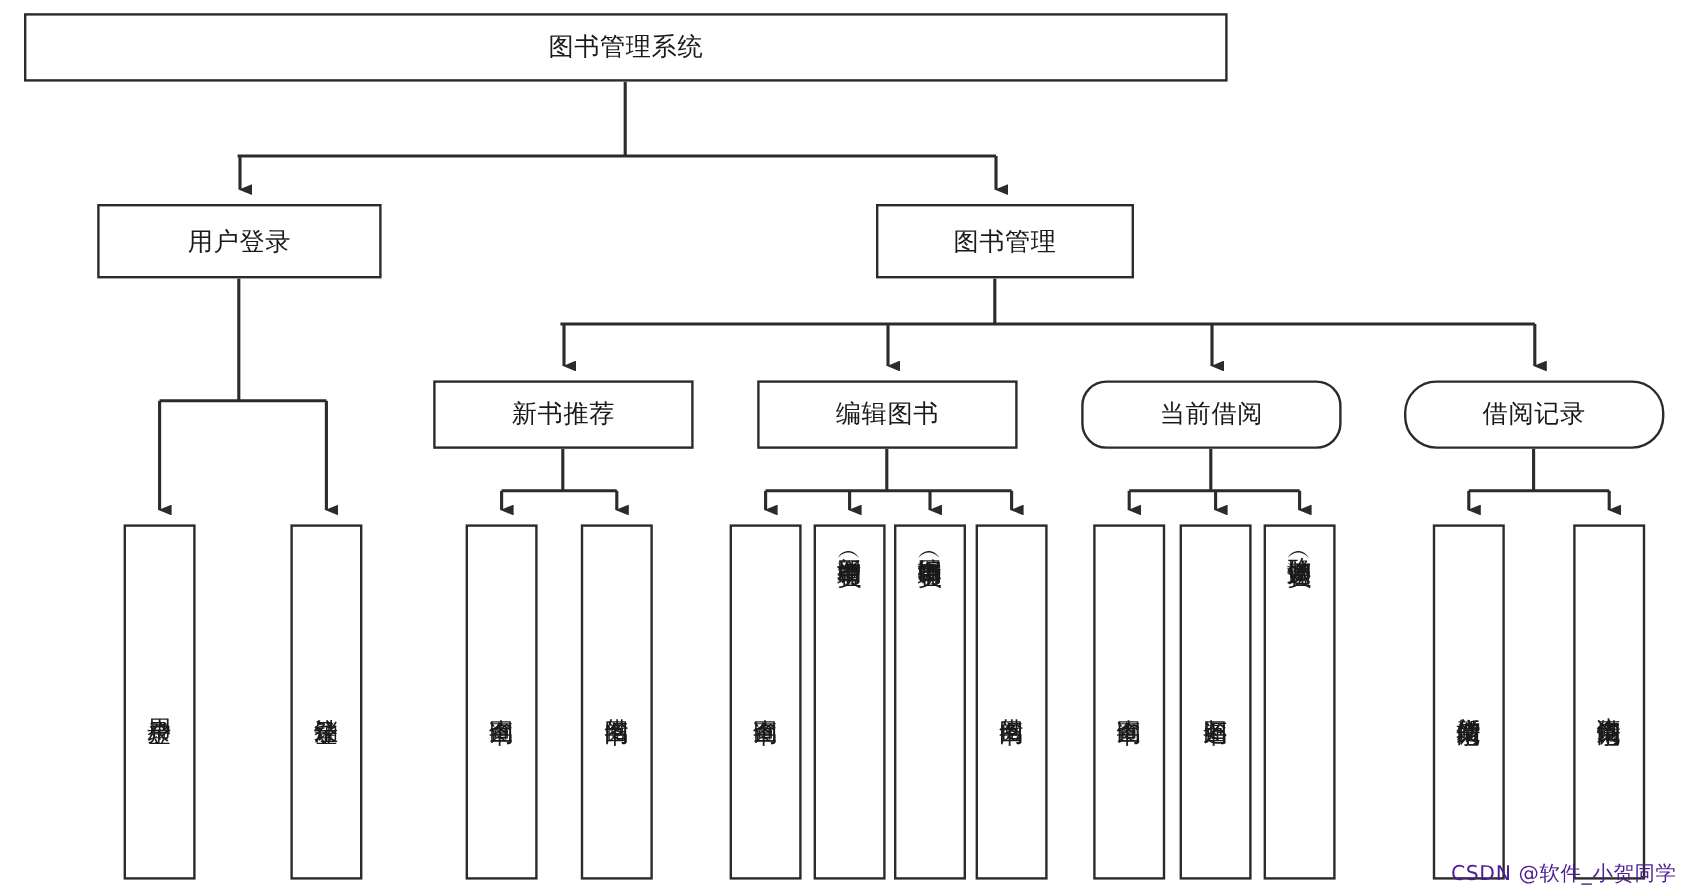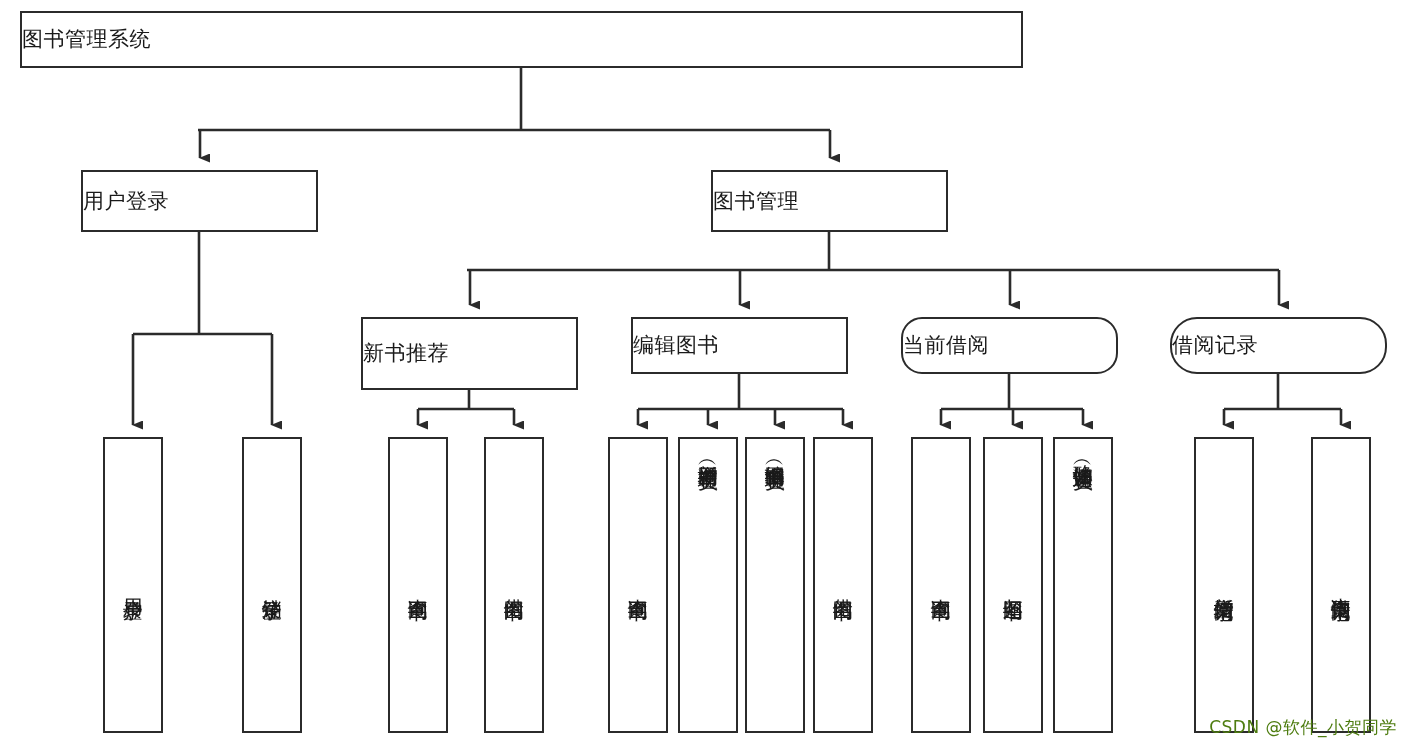--- a/index.html
+++ b/index.html
@@ -25,21 +25,21 @@
     height: 747px;
     pointer-events: none;
   }
   .node {
     position: absolute;
     box-sizing: border-box;
     border: 2px solid #2b2b2b;
     background: #ffffff;
     display: flex;
     align-items: center;
-    justify-content: flex-start;
+    justify-content: center;
     color: #1a1a1a;
   }
   .node-label {
     font-size: 21px;
     line-height: 1.15;
     letter-spacing: 0.5px;
     white-space: nowrap;
     color: #1a1a1a;
   }
   .node.vertical {
@@ -58,21 +58,21 @@
   }
   .node.vertical.centered {
     align-items: center;
     padding-top: 0;
   }
   #watermark {
     position: absolute;
     right: 8px;
     bottom: 8px;
     font-size: 17px;
-    color: #4d7c0f;
+    color: #4c1d95;
     white-space: nowrap;
     letter-spacing: 0.5px;
   }
 </style>
 </head>
 <body>
 
 <div id="diagram-root">
 
   <svg id="edge-layer" viewBox="0 0 1405 747" width="1405" height="747" xmlns="http://www.w3.org/2000/svg">
@@ -118,24 +118,24 @@
       </g>
   </svg>
 
   <div id="nodes-layer">
       <div class="node" style="left: 20px; top: 11px; width: 1003px; height: 57px;">
         <span class="node-label">图书管理系统</span>
       </div>
       <div class="node" style="left: 81px; top: 170px; width: 237px; height: 62px;">
         <span class="node-label">用户登录</span>
       </div>
-      <div class="node" style="left: 711px; top: 170px; width: 237px; height: 62px;">
+      <div class="node" style="left: 730px; top: 170px; width: 215px; height: 62px;">
         <span class="node-label">图书管理</span>
       </div>
-      <div class="node" style="left: 361px; top: 317px; width: 217px; height: 73px; font-family: Liberation Serif, serif;">
+      <div class="node" style="left: 361px; top: 317px; width: 217px; height: 57px; font-family: Liberation Serif, serif;">
         <span class="node-label">新书推荐</span>
       </div>
       <div class="node" style="left: 631px; top: 317px; width: 217px; height: 57px;">
         <span class="node-label">编辑图书</span>
       </div>
       <div class="node" style="left: 901px; top: 317px; width: 217px; height: 57px; border-radius: 21px;">
         <span class="node-label">当前借阅</span>
       </div>
       <div class="node" style="left: 1170px; top: 317px; width: 217px; height: 57px; border-radius: 27px;">
         <span class="node-label">借阅记录</span>

